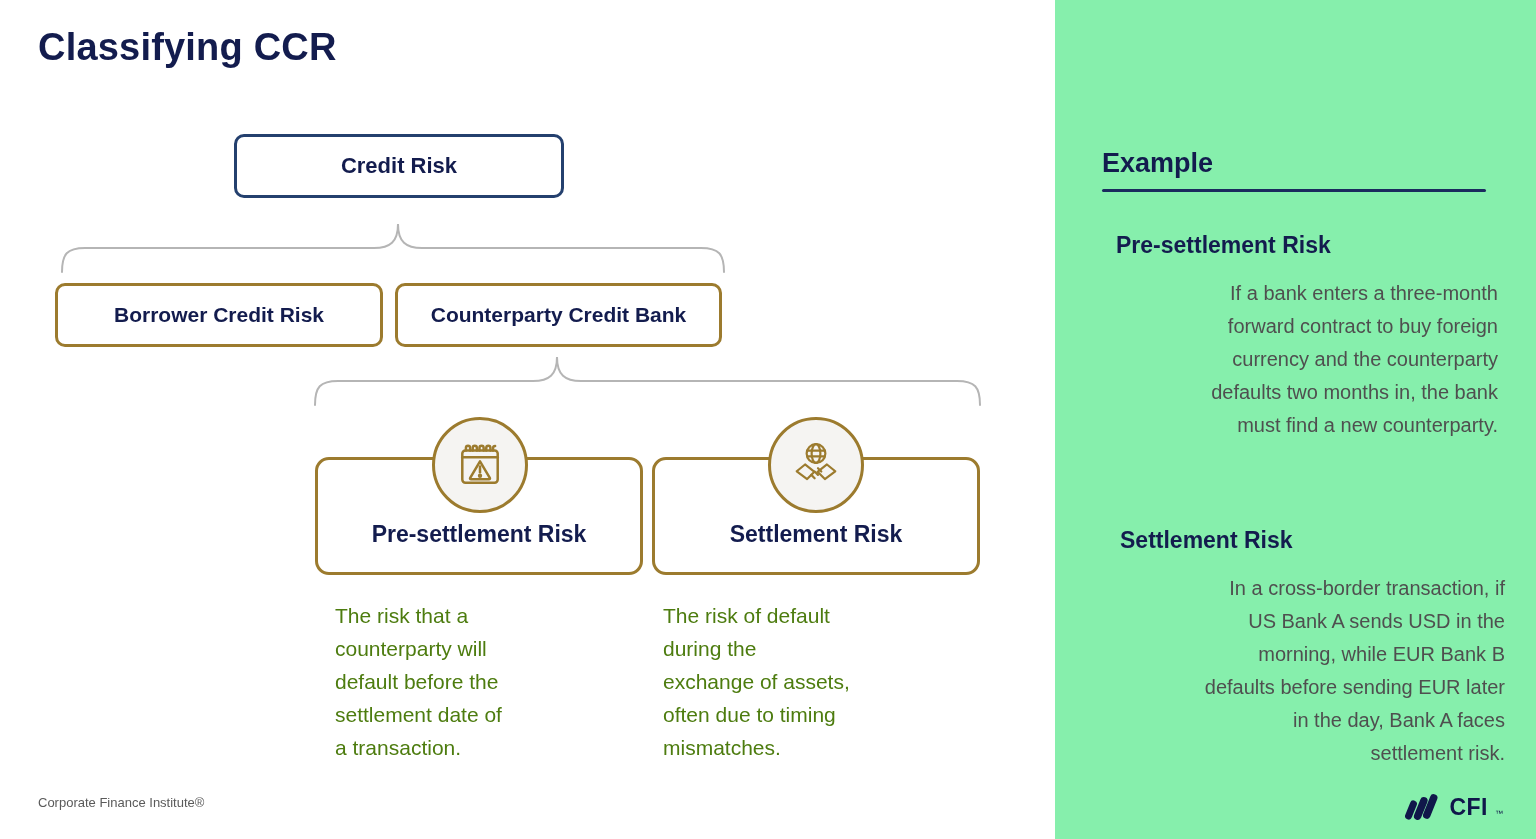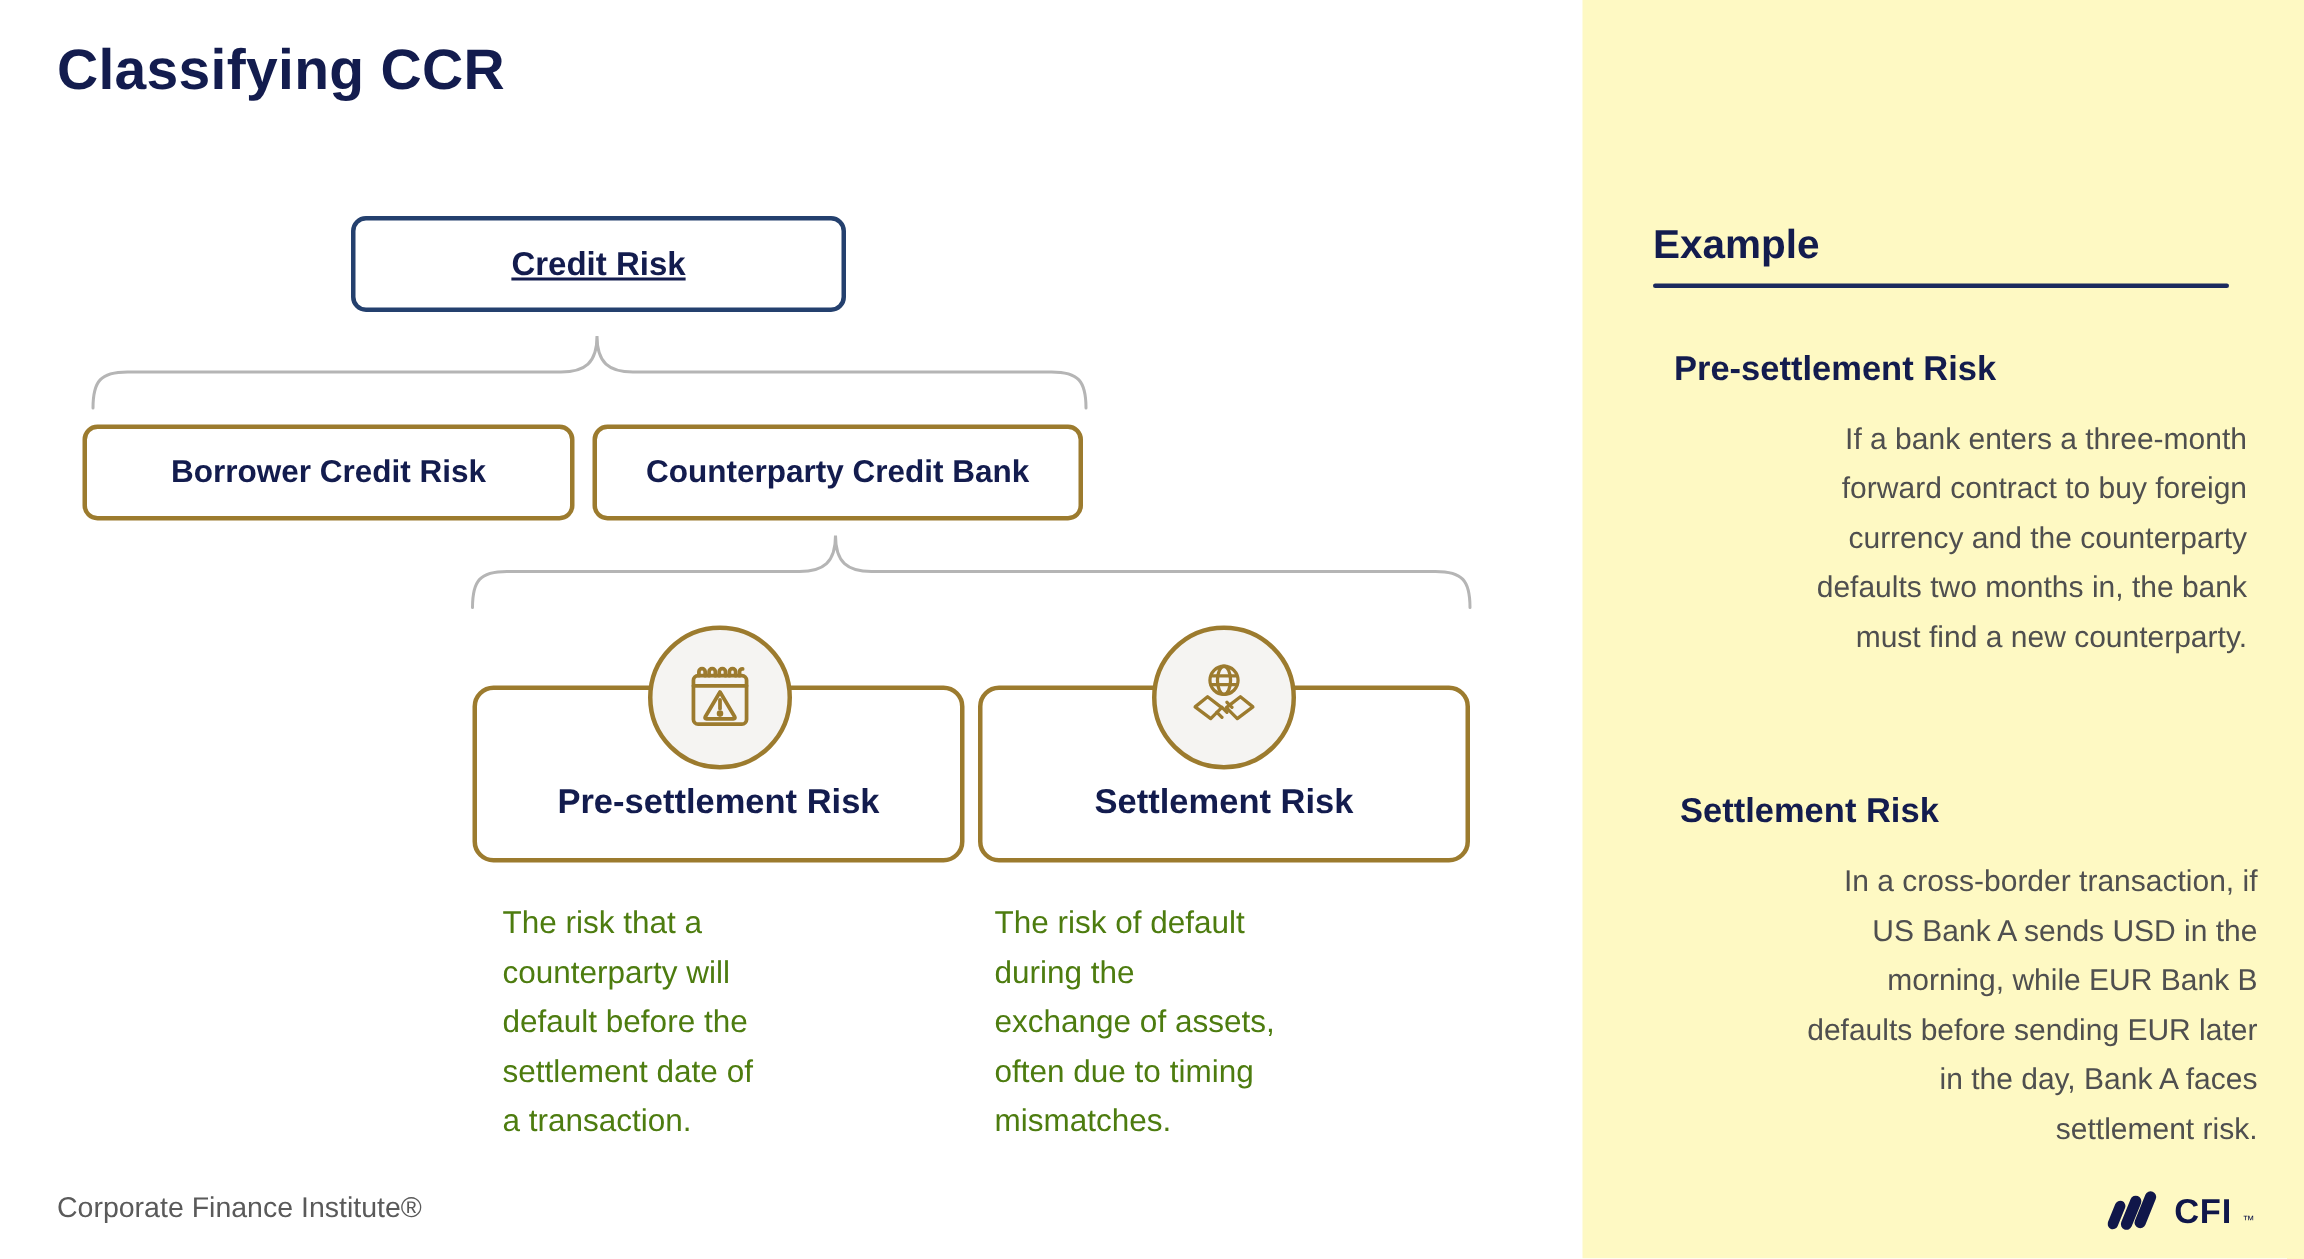--- a/index.html
+++ b/index.html
@@ -13,22 +13,22 @@
     font-size: 38px; font-weight: 700; color: #131c4e; letter-spacing: 0.2px;
   }
 
   
   .node {
     position: absolute; display: flex; align-items: center; justify-content: center;
     background: #ffffff; border-radius: 10px;
     font-weight: 700; color: #131c4e; text-align: center;
   }
   .node-root {
-    left: 234px; top: 144px; width: 330px; height: 64px;
-    border: 3px solid #24406e; font-size: 22px; text-decoration: underline;
+    left: 234px; top: 134px; width: 330px; height: 64px;
+    border: 3px solid #24406e; font-size: 22px;
   }
   .node-gold { border: 3px solid #9c7b2e; }
   .node-borrower { left: 55px;  top: 283px; width: 328px; height: 64px; font-size: 21px; }
   .node-counterparty { left: 395px; top: 283px; width: 327px; height: 64px; font-size: 21px; }
   .node-leaf {
     top: 457px; width: 328px; height: 118px; border-radius: 14px;
     align-items: flex-end; font-size: 23px; padding-bottom: 24px;
   }
   .node-presettlement { left: 315px; }
   .node-settlement { left: 652px; }
@@ -48,21 +48,21 @@
   .leaf-desc {
     position: absolute; top: 599px; width: 280px;
     font-size: 21px; line-height: 33px; color: #4d7c0f; white-space: pre-line;
   }
   .desc-presettlement { left: 335px; }
   .desc-settlement { left: 663px; }
 
   
   .panel {
     position: absolute; left: 1055px; top: 0; width: 481px; height: 839px;
-    background: #fef9c3;
+    background: #86efac;
   }
   .panel-heading {
     position: absolute; left: 47px; top: 148px;
     font-size: 27px; font-weight: 700; color: #131c4e;
   }
   .panel-rule {
     position: absolute; left: 47px; top: 189px; width: 384px; height: 3px;
     background: #1b2a5e; border-radius: 2px;
   }
   .panel-subheading {
@@ -73,21 +73,21 @@
   .panel-body {
     position: absolute; width: 390px;
     font-size: 20px; line-height: 33px; color: #4f4f4f; white-space: pre-line; text-align: right;
   }
   .body-presettlement { left: 53px; top: 277px; }
   .body-settlement { left: 60px; top: 572px; }
 
   
   .footer-text {
     position: absolute; left: 38px; top: 795px;
-    font-size: 19px; color: #5a5a5a;
+    font-size: 13px; color: #5a5a5a;
   }
   .brand {
     position: absolute; right: 33px; top: 792px;
     display: flex; align-items: center; gap: 10px;
   }
   .brand-name { font-size: 23px; font-weight: 700; color: #10174a; letter-spacing: 0.5px; }
   .brand-tm { font-size: 8px; color: #10174a; align-self: flex-end; margin-bottom: 4px; margin-left: -3px; }
 </style>
 </head>
 <body>

